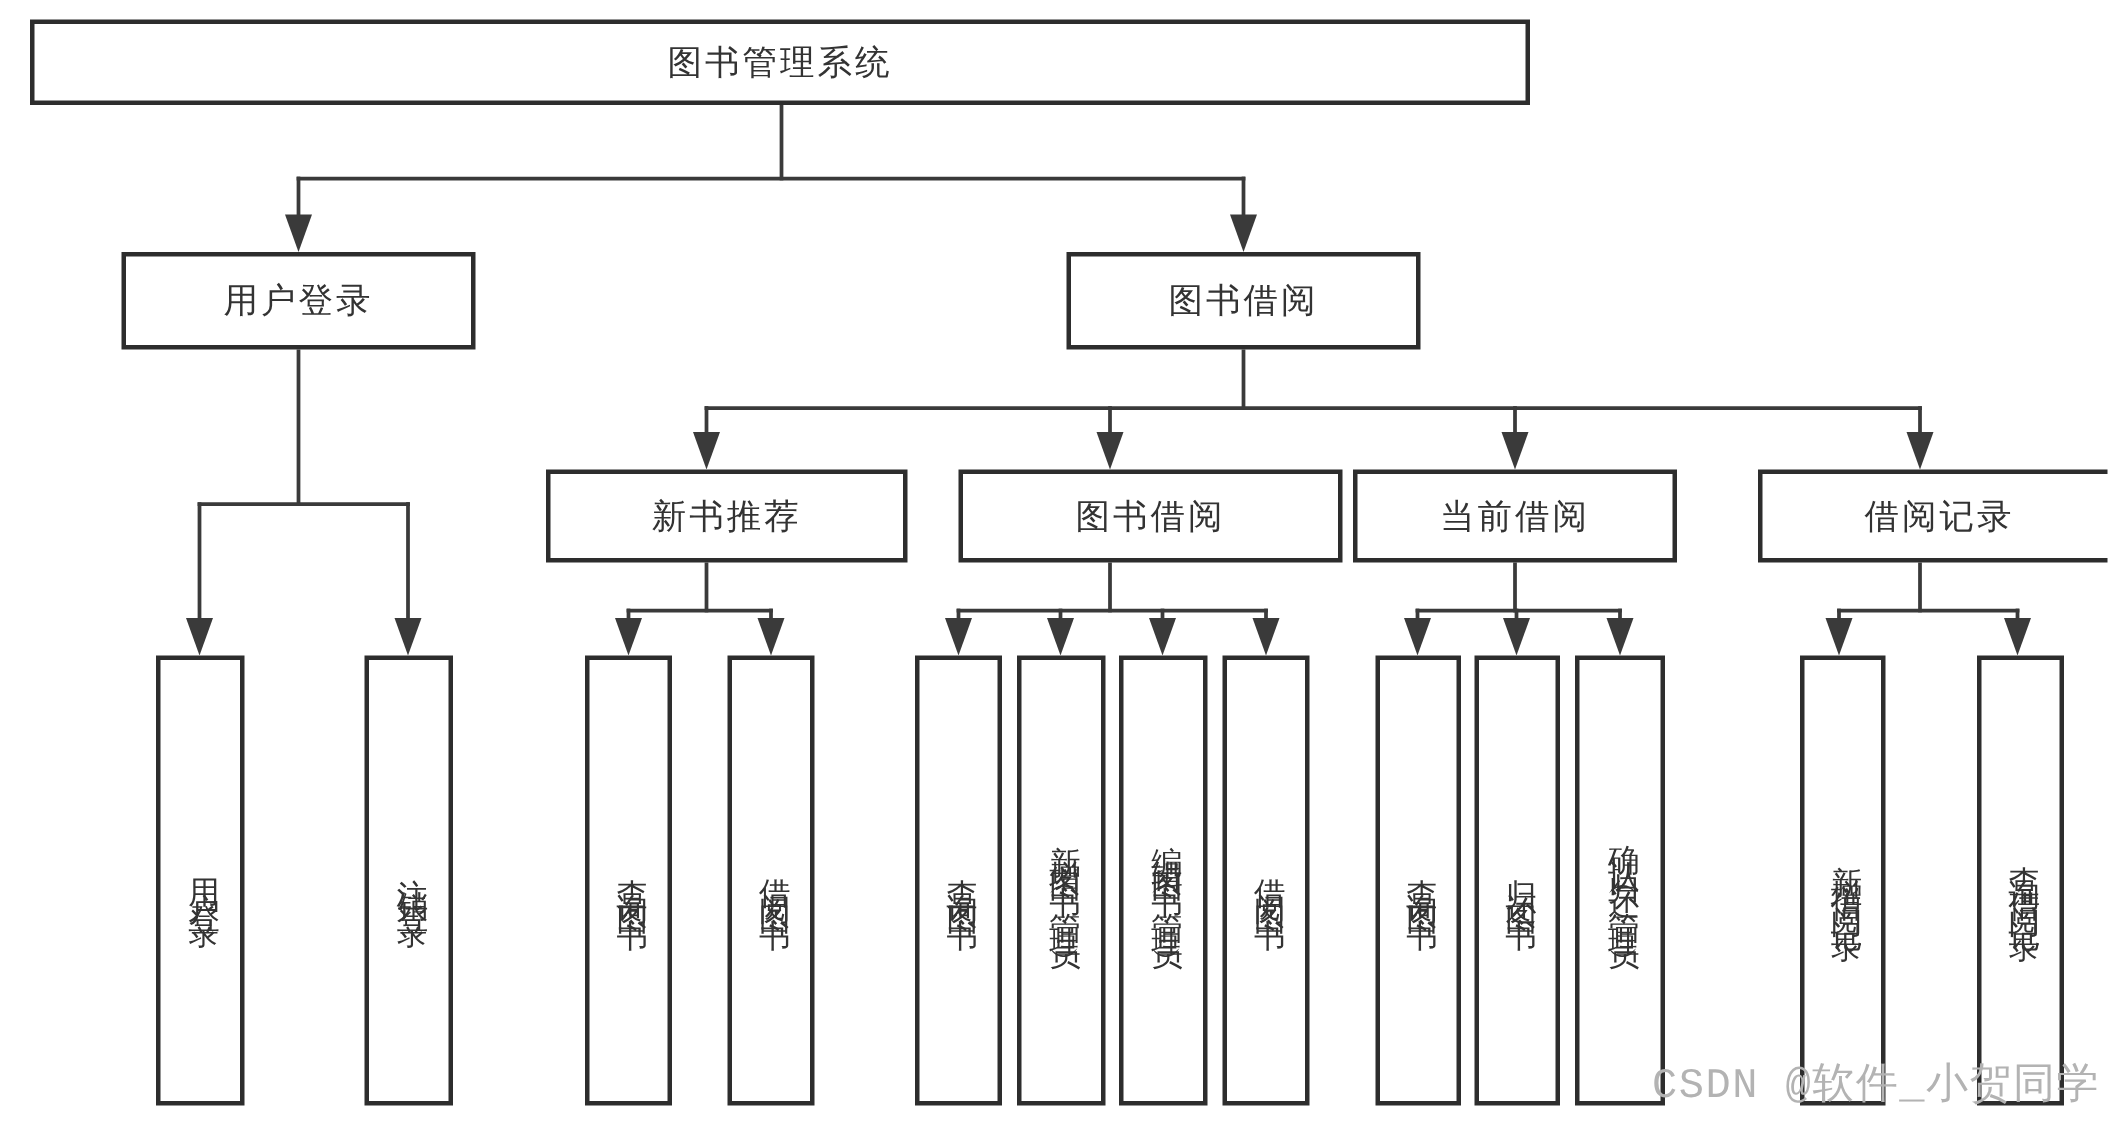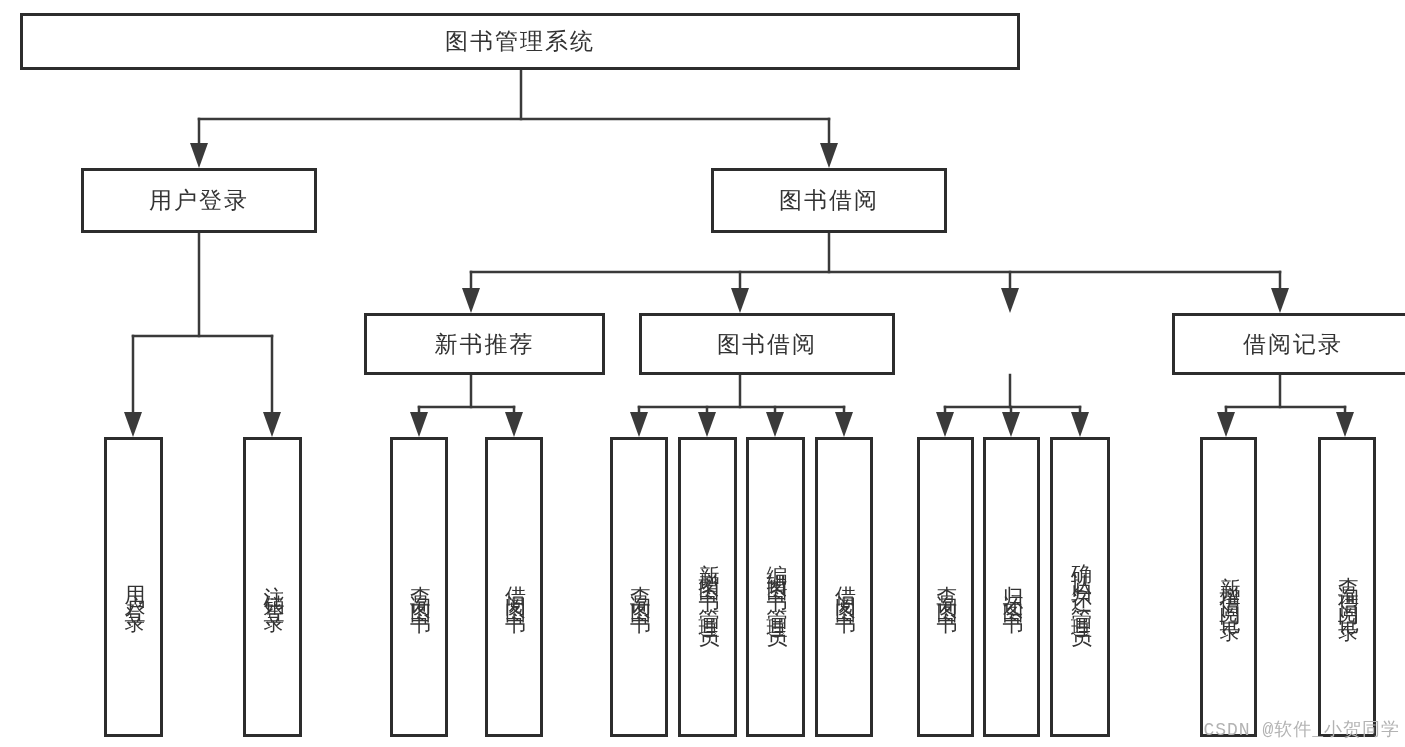--- a/index.html
+++ b/index.html
@@ -49,21 +49,21 @@
     text-orientation: mixed;
     font-size: 21px;
     letter-spacing: 9px;
     line-height: 1;
     white-space: normal;
   }
   .watermark {
     position: absolute;
     right: 5px;
     bottom: 6px;
-    font-size: 18px;
+    font-size: 28px;
     letter-spacing: 1px;
     color: var(--watermark);
     z-index: 5;
   }
 </style>
 </head>
 <body>
 
 <div class="canvas">
 
@@ -122,20 +122,21 @@
       <polygon points="1336,412 1354,412 1345,437"></polygon>
     </svg>
 
   <div class="box h" style="left: 20px; top: 13px; width: 1000px; height: 57px;">图书管理系统</div>
 
   <div class="box h" style="left: 81px; top: 168px; width: 236px; height: 65px;">用户登录</div>
   <div class="box h" style="left: 711px; top: 168px; width: 236px; height: 65px;">图书借阅</div>
 
   <div class="box h" style="left: 364px; top: 313px; width: 241px; height: 62px;">新书推荐</div>
   <div class="box h" style="left: 639px; top: 313px; width: 256px; height: 62px;">图书借阅</div>
+  <div class="box h" style="left: 902px; top: 313px; width: 216px; height: 62px;">当前借阅</div>
   <div class="box h" style="left: 1172px; top: 313px; width: 242px; height: 62px;">借阅记录</div>
 
   <div class="box v" style="left: 104px; top: 437px; width: 59px; height: 300px;">用户登录</div>
   <div class="box v" style="left: 243px; top: 437px; width: 59px; height: 300px;">注销登录</div>
 
   <div class="box v" style="left: 390px; top: 437px; width: 58px; height: 300px;">查询图书</div>
   <div class="box v" style="left: 485px; top: 437px; width: 58px; height: 300px;">借阅图书</div>
 
   <div class="box v" style="left: 610px; top: 437px; width: 58px; height: 300px;">查询图书</div>
   <div class="box v" style="left: 678px; top: 437px; width: 59px; height: 300px;">新增图书（管理员）</div>

